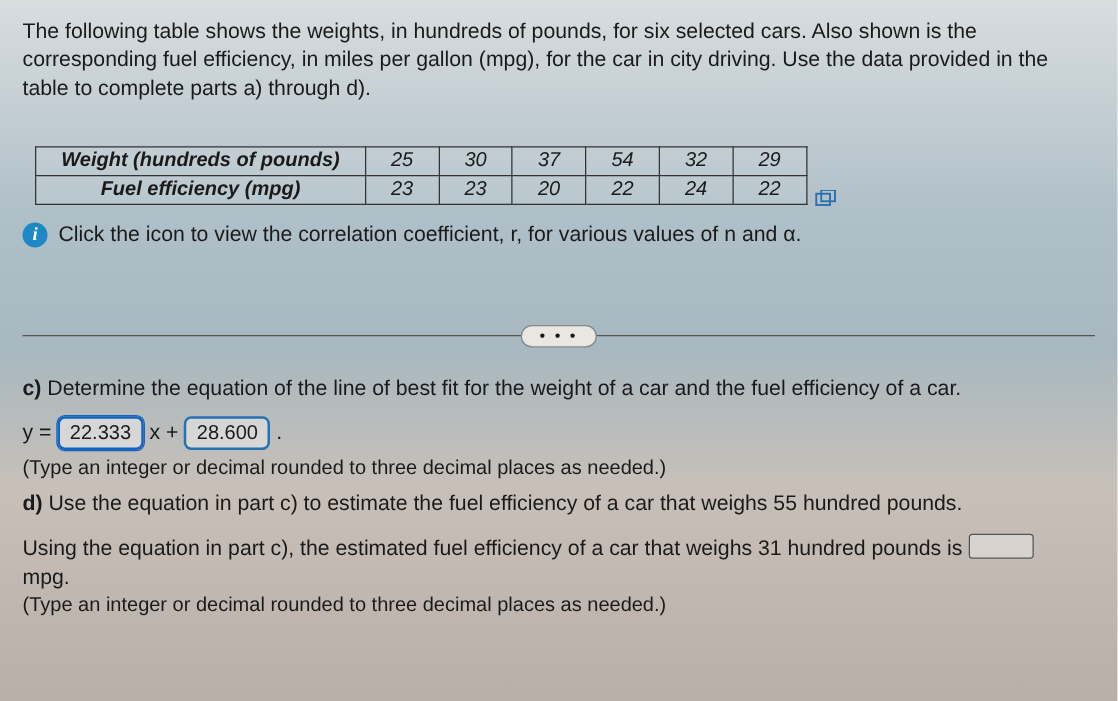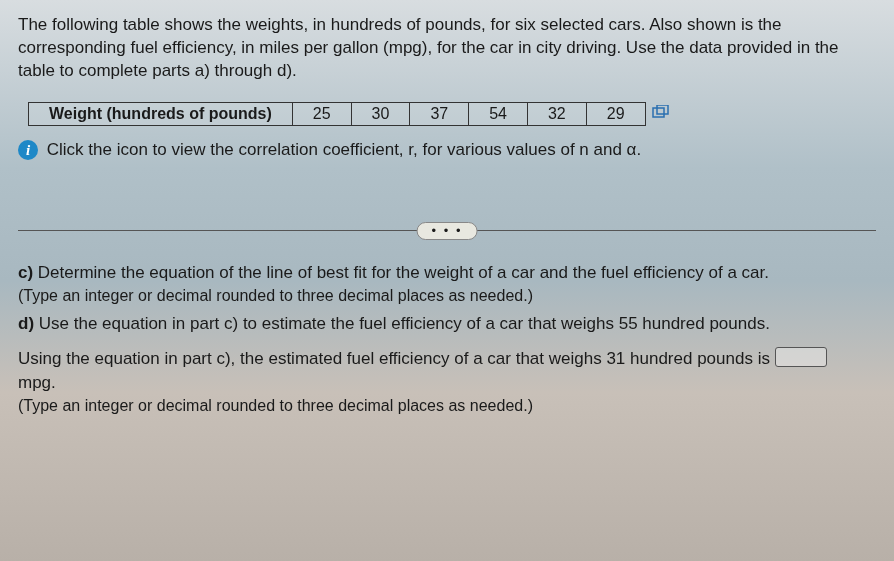--- a/index.html
+++ b/index.html
@@ -7,21 +7,21 @@
     width: 894px;
     height: 561px;
     font-family: Arial, Helvetica, sans-serif;
     font-size: 17px;
     color: #1a1a1a;
     background: linear-gradient(180deg, #d8dde0 0%, #b0c0c8 30%, #a8b8c0 50%, #c8c0b8 70%, #b8b0a8 100%);
     padding: 14px 18px;
     position: relative;
     overflow: hidden;
   }
-  .intro { line-height: 1.35; margin-bottom: 13px; }
+  .intro { line-height: 1.35; margin-bottom: 28px; }
   .data-table { border-collapse: collapse; margin: 6px 0 6px 10px; }
   .data-table td {
     border: 1px solid #333;
     padding: 2px 20px;
     text-align: center;
     font-size: 16px;
     background: rgba(255,255,255,0.1);
   }
   .data-table td.label { font-weight: bold; padding: 2px 20px; }
   .popout-icon {
@@ -65,31 +65,40 @@
     background: rgba(255,255,255,0.35);
     vertical-align: -3px;
   }
   .hint { font-size: 16px; }
 </style>
 </head>
 <body>
 
 <div class="intro">The following table shows the weights, in hundreds of pounds, for six selected cars. Also shown is the corresponding fuel efficiency, in miles per gallon (mpg), for the car in city driving. Use the data provided in the table to complete parts a) through d).</div>
 
-<div style="display:flex;align-items:center;">
+<div style="display:flex;align-items:flex-end;font-style:italic;">
 <table class="data-table">
   <tbody>
         <tr>
     <td class="label">Weight (hundreds of pounds)</td>
     <td>25</td>
     <td>30</td>
     <td>37</td>
     <td>54</td>
     <td>32</td>
     <td>29</td>
+  </tr>
+  <tr>
+    <td class="label">Fuel efficiency (mpg)</td>
+    <td>23</td>
+    <td>23</td>
+    <td>20</td>
+    <td>22</td>
+    <td>24</td>
+    <td>22</td>
   </tr>
 </tbody>
     </table>
 <span class="popout-icon">
   <svg width="18" height="14" viewBox="0 0 18 14">
         <rect x="1" y="3" width="11" height="9" fill="none" stroke="#2a6fb0" stroke-width="1.5"></rect>
         <rect x="5" y="0" width="11" height="9" fill="none" stroke="#2a6fb0" stroke-width="1.5"></rect>
       </svg>
 </span>
 </div>
@@ -99,20 +108,27 @@
   <span>Click the icon to view the correlation coefficient, r, for various values of n and α.</span>
 </div>
 
 <div class="divider-wrap">
   <hr class="divider">
   <span class="ellipsis-pill">• • •</span>
 </div>
 
 <div class="part">
   <b>c) </b><span>Determine the equation of the line of best fit for the weight of a car and the fuel efficiency of a car.</span>
+  <div class="eq-row">
+    <span>y = </span>
+    <span class="answer-box active">22.333</span>
+    <span> x + </span>
+    <span class="answer-box">28.600</span>
+    <span> .</span>
+  </div>
   <div class="hint">(Type an integer or decimal rounded to three decimal places as needed.)</div>
 </div>
 
 <div class="part">
   <b>d) </b><span>Use the equation in part c) to estimate the fuel efficiency of a car that weighs 55 hundred pounds.</span>
   <div style="height:12px;"></div>
   <span>Using the equation in part c), the estimated fuel efficiency of a car that weighs 31 hundred pounds is </span>
   <span class="answer-box empty"></span><br>
   <span>mpg.</span>
   <div class="hint">(Type an integer or decimal rounded to three decimal places as needed.)</div>

